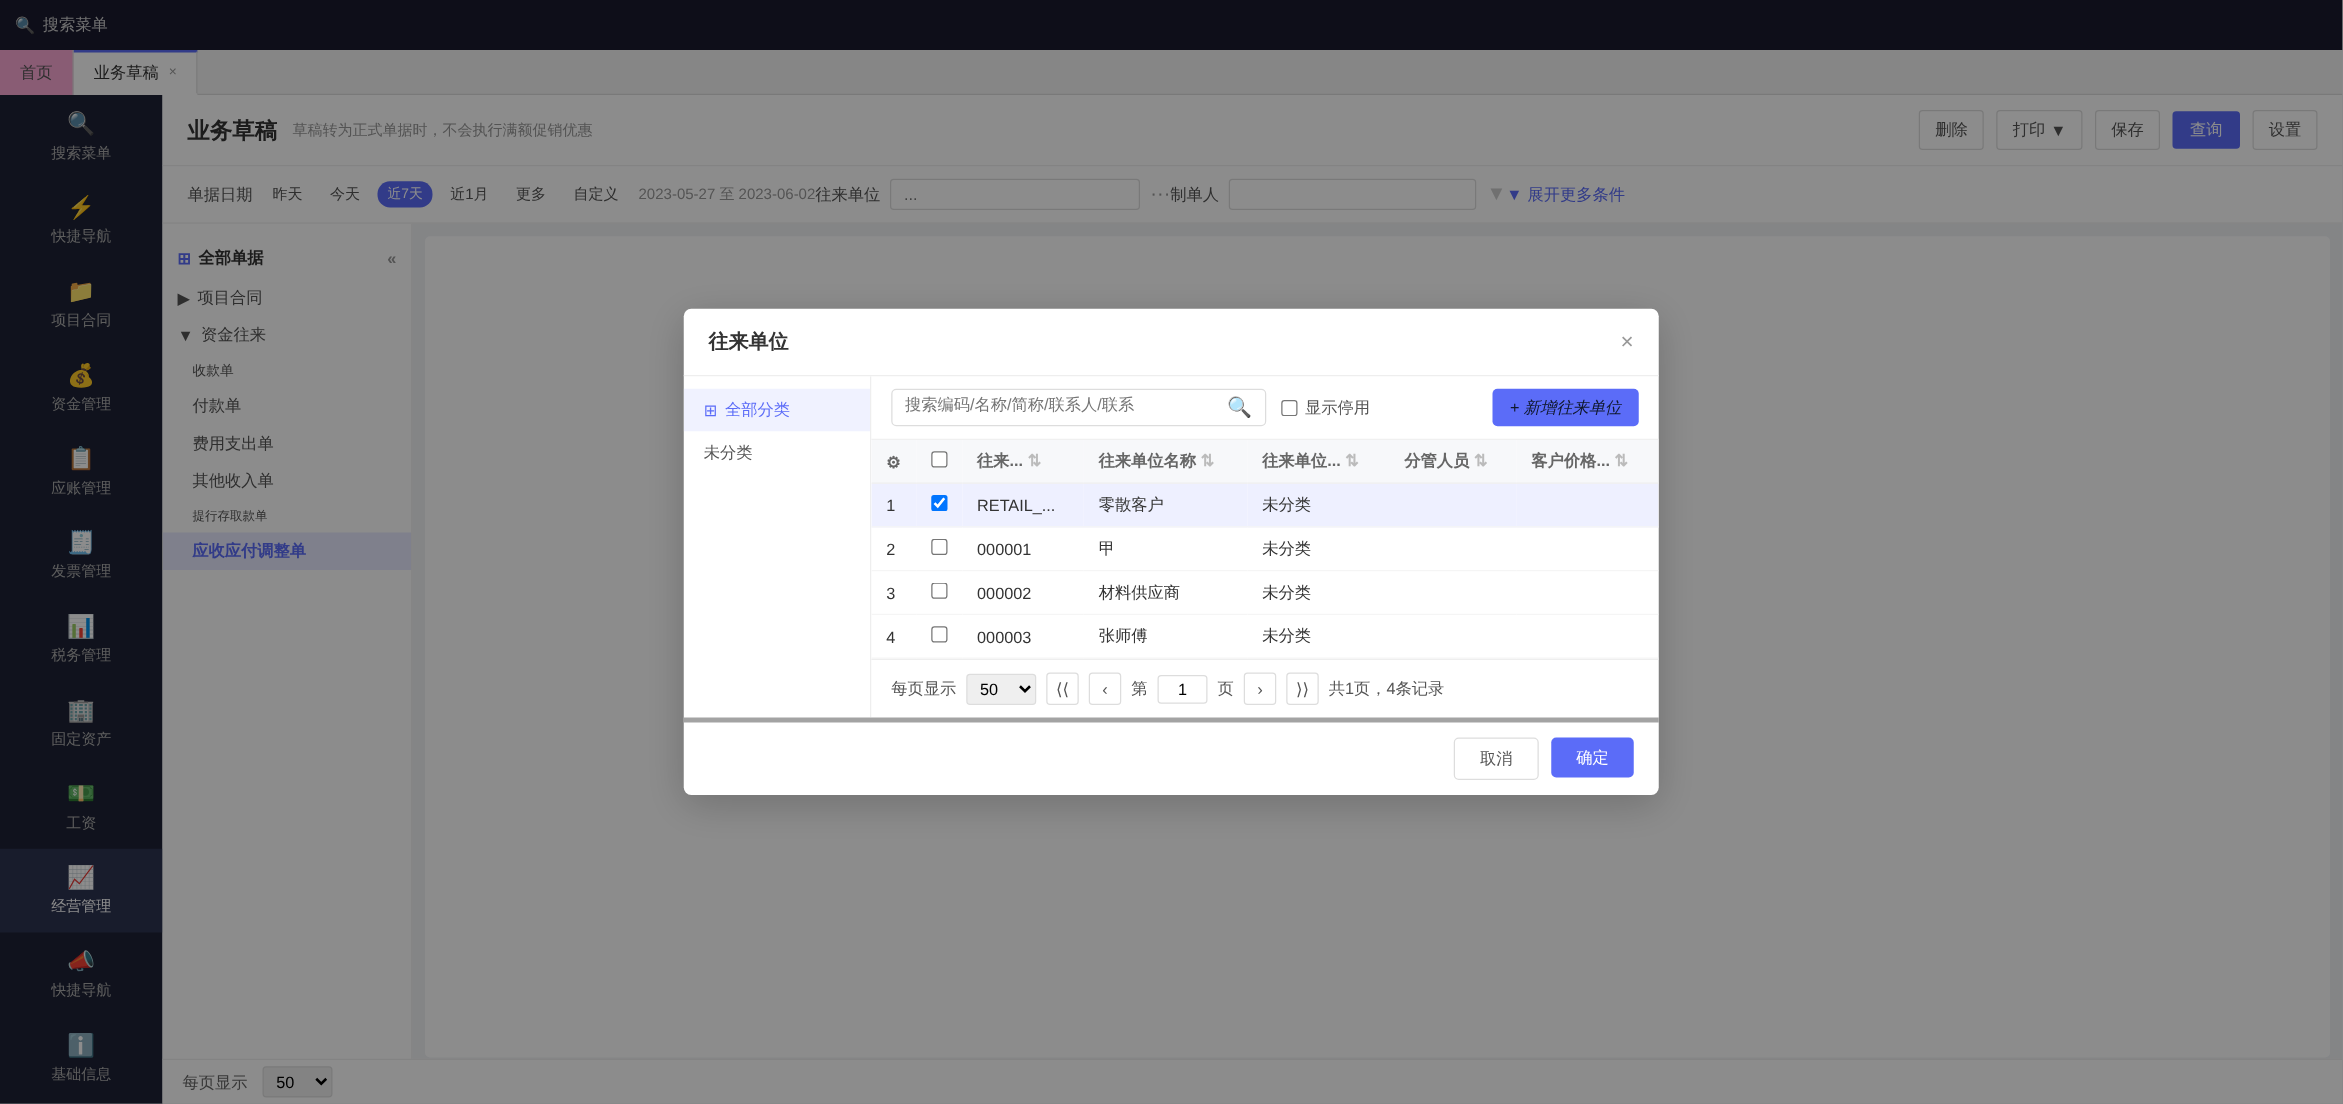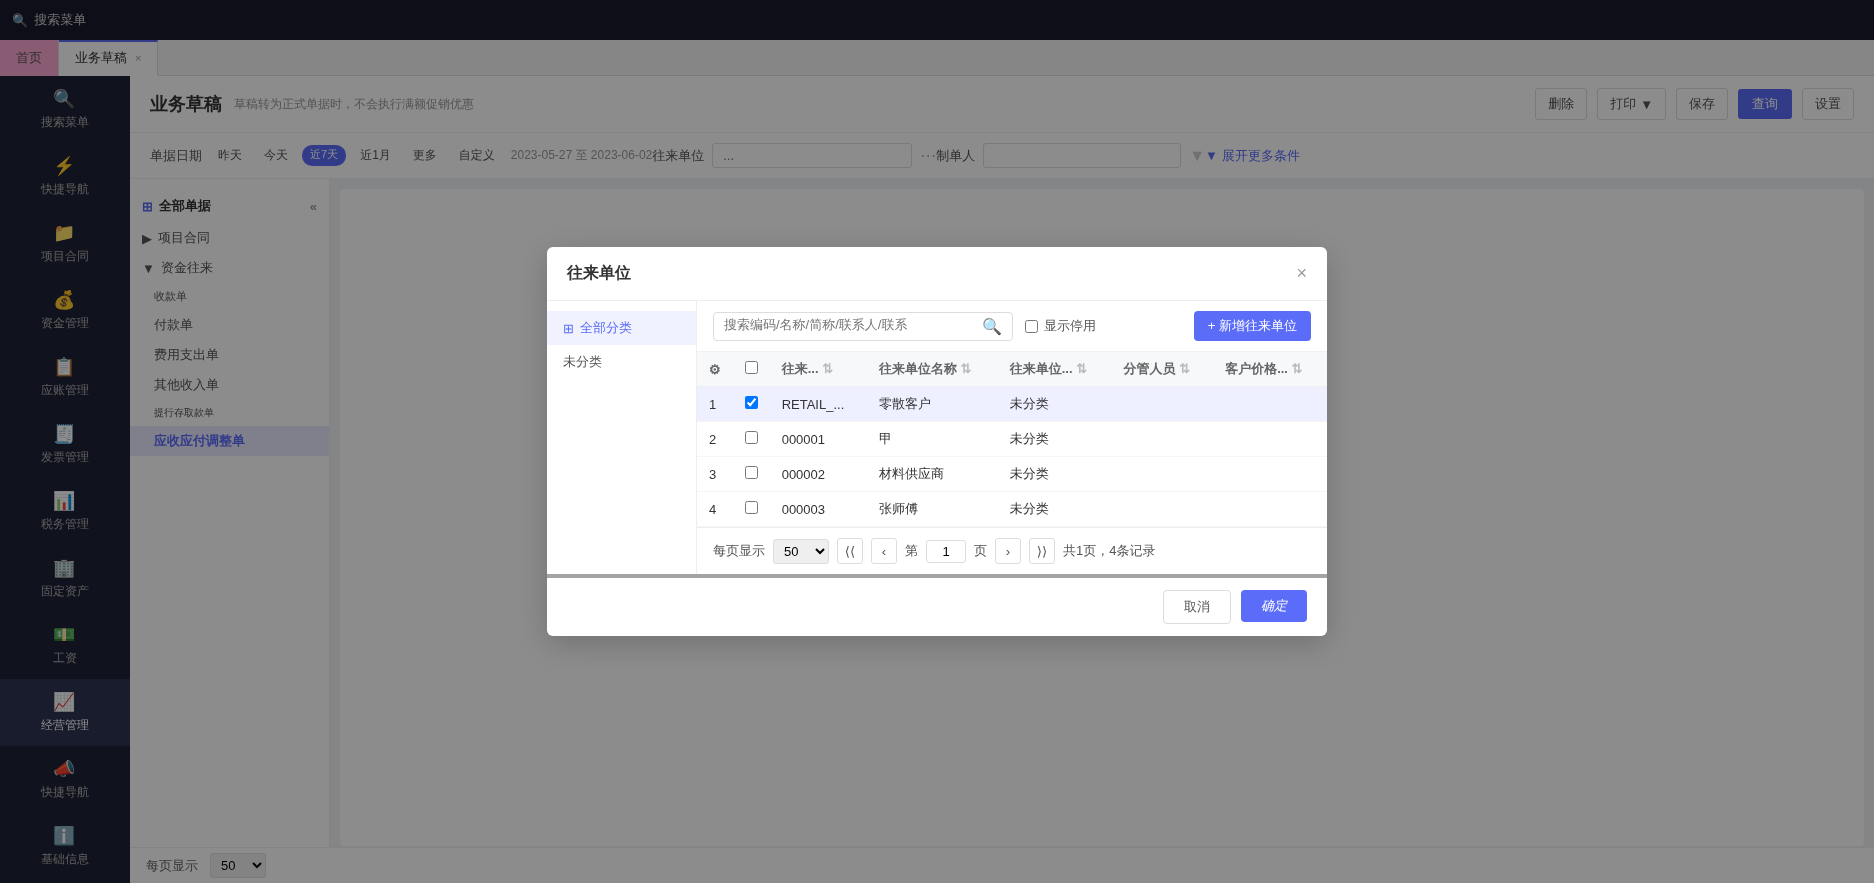--- a/index.html
+++ b/index.html
@@ -174,23 +174,23 @@
       display: flex; align-items: flex-start; gap: 6px;
       border: 1px solid #ddd; border-radius: 4px; padding: 4px 10px;
       flex: 1; max-width: 300px;
     }
     .search-box input {
       border: none; outline: none; font-size: 13px; color: #555; width: 100%;
       background: transparent;
     }
     .show-disabled { display: flex; align-items: center; gap: 6px; font-size: 13px; color: #555; }
     .btn-new {
-      margin-left: auto; background: #5b6cf8; color: #ffffff;
+      margin-left: auto; background: #5b6cf8; color: #0f172a;
       border: none; padding: 6px 14px; border-radius: 4px; font-size: 13px; cursor: pointer;
-      display: flex; align-items: center; gap: 4px;
+      display: flex; align-items: center; gap: 4px; font-style: italic;
     }
 
     .dialog-table-wrap { flex: 1; overflow: auto; }
     .dialog-table { width: 100%; border-collapse: collapse; font-size: 13px; }
     .dialog-table th {
       background: #f7f8fa; color: #666; padding: 8px 12px;
       text-align: left; border-bottom: 1px solid #eee; white-space: nowrap;
     }
     .dialog-table td {
       padding: 8px 12px; border-bottom: 1px solid #f5f5f5;
@@ -219,21 +219,21 @@
     .dialog-footer {
       display: flex; align-items: flex-start; justify-content: flex-end;
       padding: 12px 20px; gap: 10px; border-top: 4px solid #a3a3a3;
     }
     .btn-cancel {
       padding: 7px 20px; border: 1px solid #ddd; background: #fff;
       border-radius: 4px; font-size: 13px; cursor: pointer; color: #555;
     }
     .btn-confirm {
       padding: 7px 20px; background: #5b6cf8; color: #fff;
-      border: none; border-radius: 4px; font-size: 13px; cursor: pointer; font-style: italic;
+      border: none; border-radius: 4px; font-size: 13px; cursor: pointer;
     }
 
     
     ::-webkit-scrollbar { width: 6px; height: 6px; }
     ::-webkit-scrollbar-track { background: #f1f1f1; }
     ::-webkit-scrollbar-thumb { background: #ccc; border-radius: 3px; }
 
     .bottom-bar {
       height: 36px; background: #fff; border-top: 1px solid #eee;
       display: flex; align-items: center; padding: 0 16px; gap: 12px;

